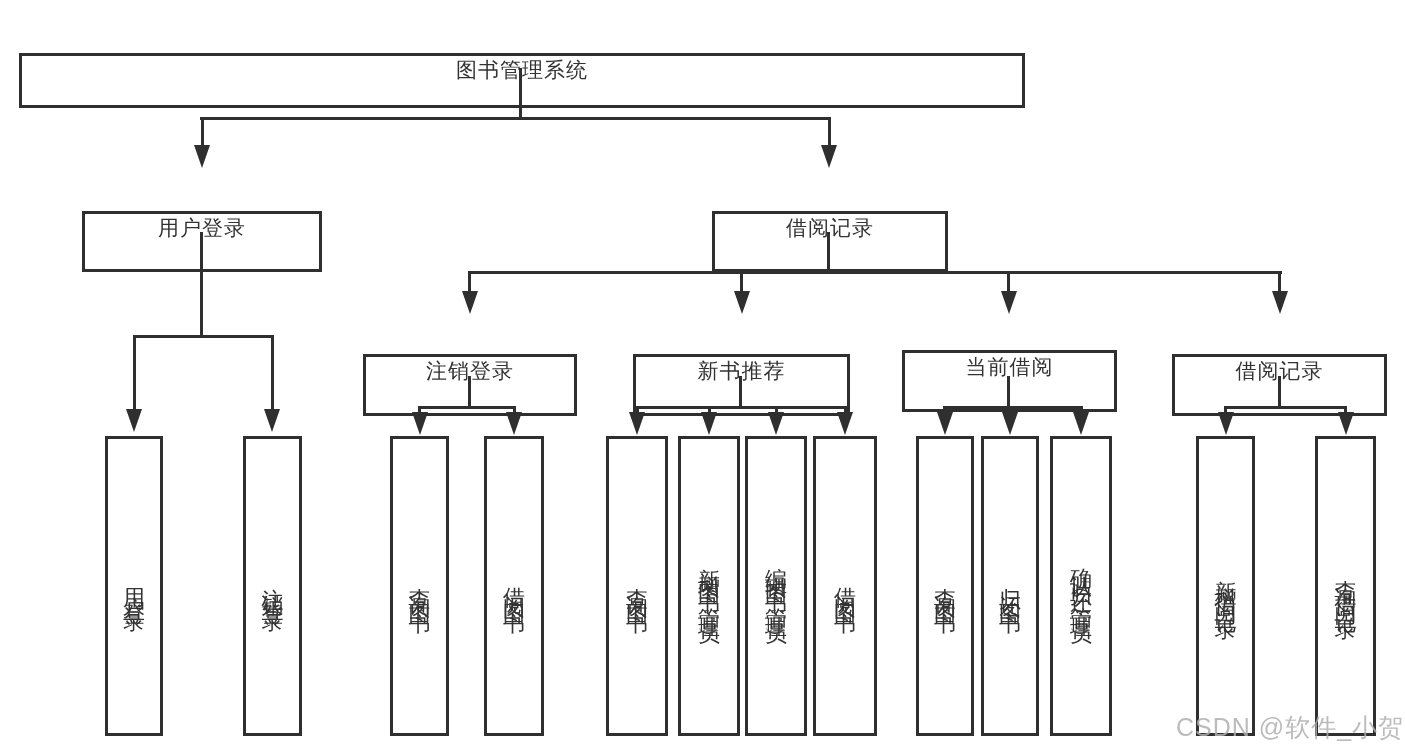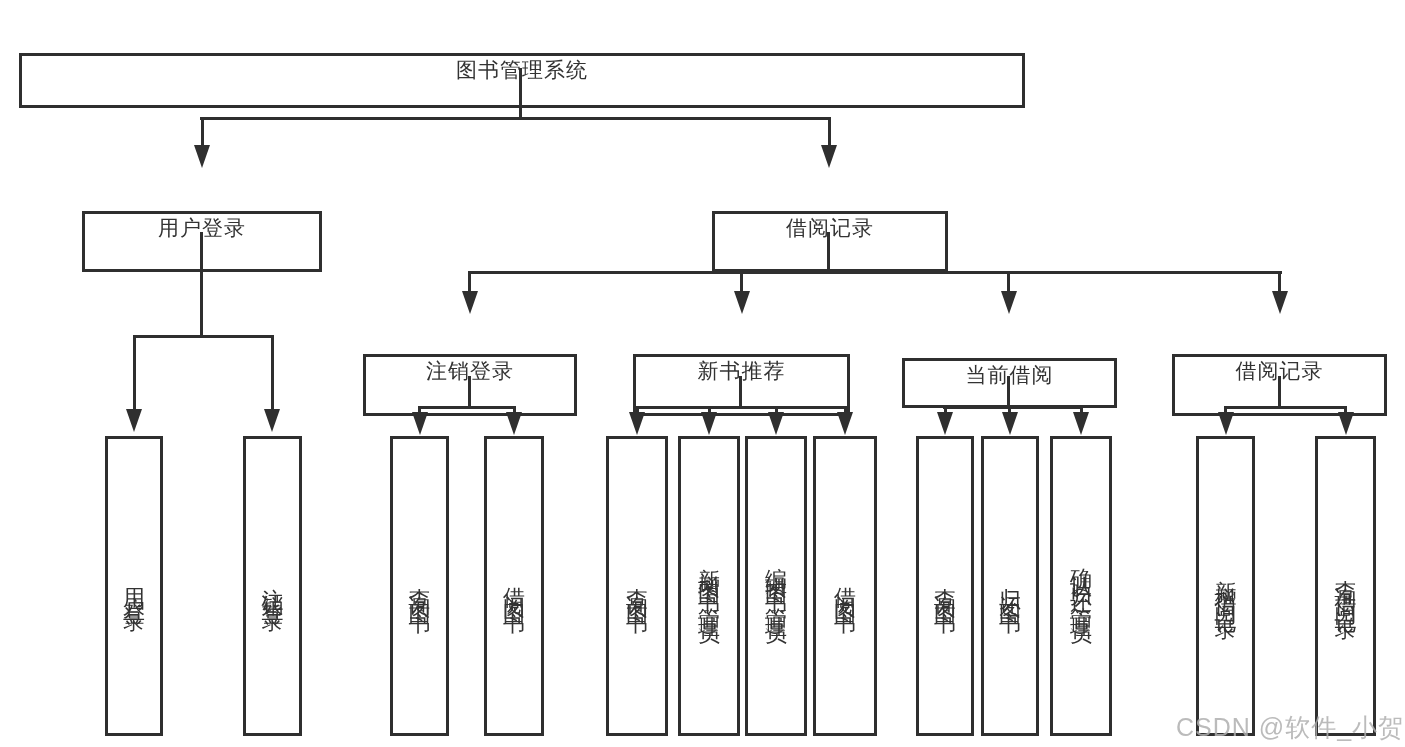--- a/index.html
+++ b/index.html
@@ -104,21 +104,21 @@
   <div class="ar" style="left:1001px;top:291px"></div>
   <div class="vl" style="left:1278px;top:271px;height:22px"></div>
   <div class="ar" style="left:1272px;top:291px"></div>
 
   <div class="node" style="left:363px;top:314px;width:214px;height:62px">
     <span>注销登录</span>
   </div>
   <div class="node" style="left:633px;top:314px;width:217px;height:62px">
     <span>新书推荐</span>
   </div>
-  <div class="node" style="left:902px;top:318px;width:215px;height:50px">
+  <div class="node" style="left:902px;top:310px;width:215px;height:62px">
     <span>当前借阅</span>
   </div>
   <div class="node" style="left:1172px;top:314px;width:215px;height:62px">
     <span>借阅记录</span>
   </div>
 
   <div class="vl" style="left:468px;top:376px;height:33px"></div>
   <div class="hl" style="left:418px;top:406px;width:98px"></div>
   <div class="vl" style="left:418px;top:406px;height:9px"></div>
   <div class="ar" style="left:412px;top:412px"></div>

